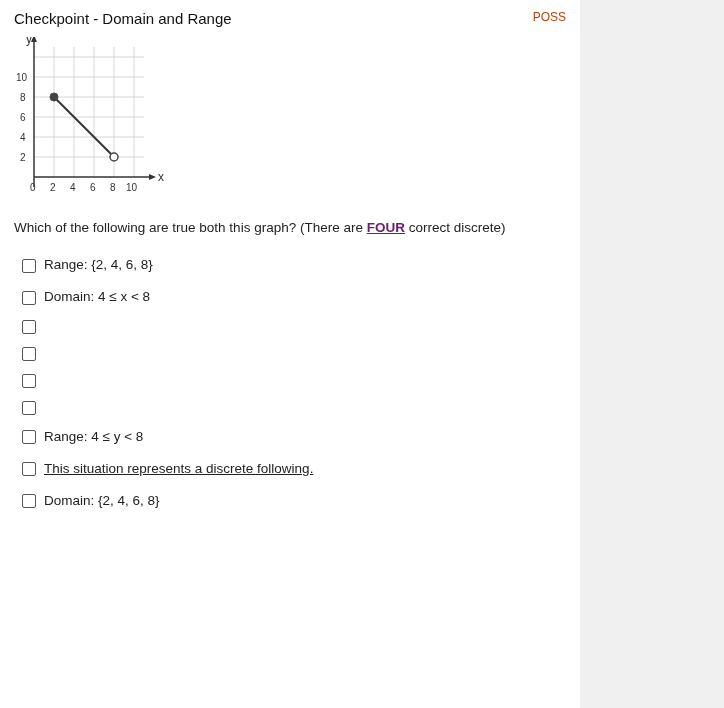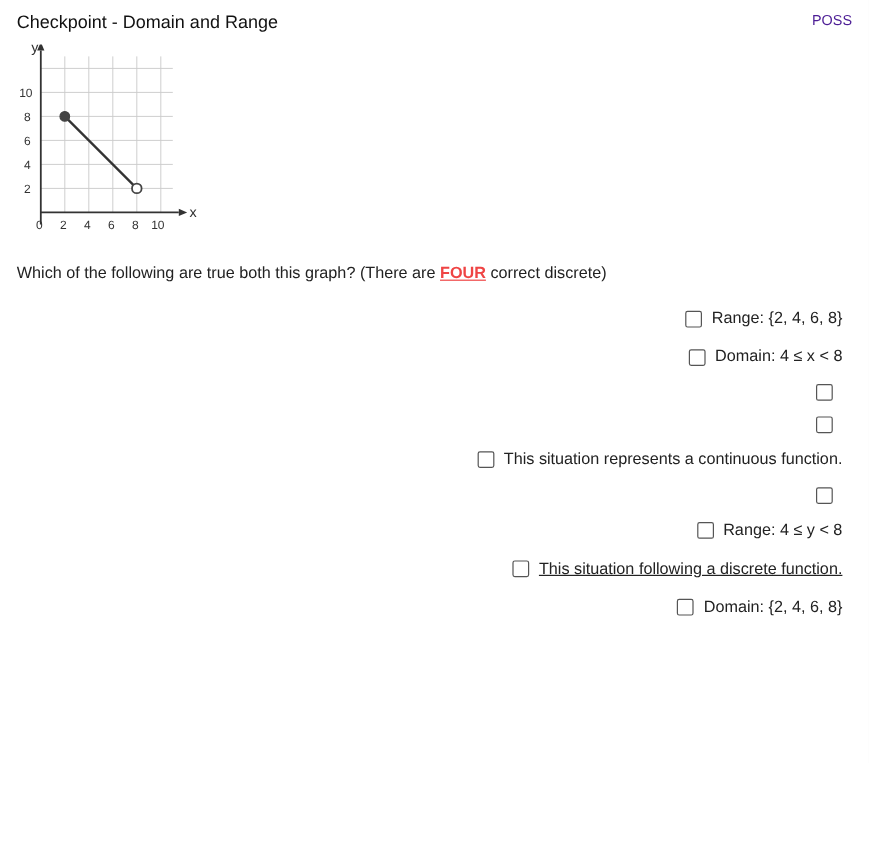--- a/index.html
+++ b/index.html
@@ -8,39 +8,39 @@
       background: #f0f0f0;
       font-family: Arial, sans-serif;
       font-size: 14px;
       color: #222;
       width: 724px;
       min-height: 708px;
     }
 
     .page {
       background: #fff;
-      width: 724px;
+      width: 580px;
       min-height: 708px;
       padding: 10px 14px 20px 14px;
       position: relative;
     }
 
     .header {
       font-size: 15px;
       font-weight: 500;
       margin-bottom: 10px;
       color: #111;
     }
 
     .poss-label {
       position: absolute;
       top: 10px;
       right: 14px;
       font-size: 12px;
-      color: #4c1d95;
+      color: #c2410c;
     }
 
     
     .graph-area {
       margin-bottom: 8px;
       display: inline-block;
     }
 
     svg.graph {
       width: 180px;
@@ -48,38 +48,37 @@
     }
 
     
     .question-text {
       font-size: 13.5px;
       margin-bottom: 12px;
       line-height: 1.5;
     }
 
     .four-label {
-      color: #ef4444;
+      color: #701a75;
       text-decoration: underline;
       font-weight: bold;
     }
 
     
     .choices {
       list-style: none;
     }
 
     .choice-item {
       display: flex;
       align-items: center;
       padding: 6px 8px;
       margin-bottom: 1px;
       font-size: 13.5px;
       line-height: 1.4;
-      justify-content: flex-end;
     }
 
     .choice-item.selected {
       background: #c8d8f0;
     }
 
     .choice-checkbox {
       width: 14px;
       height: 14px;
       border: 1.5px solid #555;
@@ -185,32 +184,31 @@
         <span>Domain: 4 ≤ x &lt; 8</span>
       </li>
       <li class="choice-item">
         <div class="choice-checkbox"></div>
       </li>
       <li class="choice-item">
         <div class="choice-checkbox"></div>
       </li>
       <li class="choice-item">
         <div class="choice-checkbox"></div>
-        <span>This situation represents a continuous function.</span>
       </li>
       <li class="choice-item">
         <div class="choice-checkbox"></div>
       </li>
       <li class="choice-item">
         <div class="choice-checkbox"></div>
         <span>Range: 4 ≤ y &lt; 8</span>
       </li>
       <li class="choice-item">
         <div class="choice-checkbox"></div>
-        <span class="underline">This situation following a discrete function.</span>
+        <span class="underline">This situation represents a discrete following.</span>
       </li>
       <li class="choice-item">
         <div class="choice-checkbox"></div>
         <span>Domain: {2, 4, 6, 8}</span>
       </li>
     </ul>
 
 </div>
 
 </body></html>

